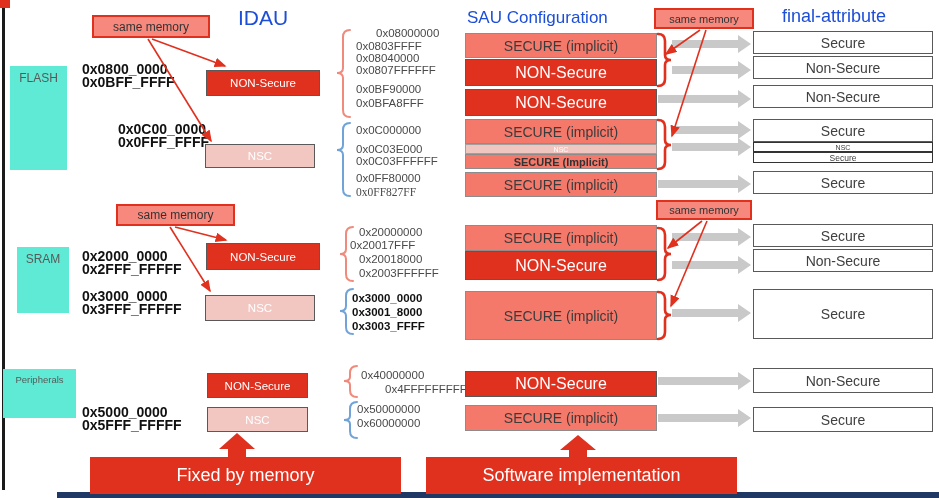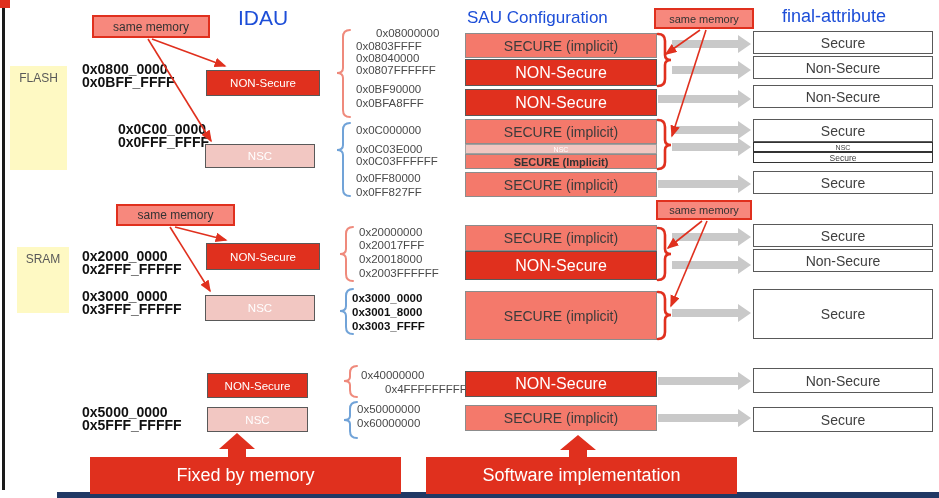--- a/index.html
+++ b/index.html
@@ -1,20 +1,20 @@
 <!DOCTYPE html>
 <html><head>
 <meta charset="utf-8">
 <style>
   html,body{margin:0;padding:0;background:#ffffff;font-family:"Liberation Sans",sans-serif;}
   #stage{position:relative;width:939px;height:498px;background:#ffffff;overflow:hidden;}
   .abs{position:absolute;box-sizing:border-box;}
   .title{color:#1d4ed8;white-space:nowrap;}
   .samemem{background:#f7887d;border:2px solid #e0301e;color:#333333;display:flex;align-items:center;justify-content:center;font-size:12px;white-space:nowrap;}
-  .cat{background:#fef9c3;color:#595959;text-align:center;font-size:12px;padding-top:5px;}
+  .cat{background:#5eead4;color:#595959;text-align:center;font-size:12px;padding-top:5px;}
   .range{font-weight:bold;font-size:14px;color:#111111;line-height:13px;white-space:nowrap;}
   .idau-red{background:#e0301e;border:1px solid #595959;color:#ffffff;display:flex;align-items:center;justify-content:center;font-size:11.5px;}
   .idau-nsc{background:#f2c7c2;border:1px solid #595959;color:#ffffff;display:flex;align-items:center;justify-content:center;font-size:11.5px;}
   .addr{font-size:11.5px;color:#4a4a4a;white-space:nowrap;}
   .addr-bold{font-size:11.5px;color:#111111;font-weight:bold;white-space:nowrap;}
   .sau-salmon{background:#f4796b;border:1px solid #8c8c8c;color:#3b3b3b;display:flex;align-items:center;justify-content:center;font-size:14px;}
   .sau-red{background:#e0301e;border:1px solid #595959;color:#ffffff;display:flex;align-items:center;justify-content:center;font-size:16px;}
   .sau-nsc{background:#f0c6c1;border:1px solid #a0a0a0;color:#ffffff;display:flex;align-items:center;justify-content:center;font-size:7px;}
   .sau-thin{background:#f4796b;border:1px solid #8c8c8c;color:#333333;display:flex;align-items:center;justify-content:center;font-size:11px;font-weight:bold;}
   .final{background:#ffffff;border:1.4px solid #595959;color:#404040;display:flex;align-items:center;justify-content:center;font-size:14px;}
@@ -35,20 +35,21 @@
   <div class="abs title" style="left:467px;top:8px;font-size:17px;">SAU Configuration</div>
   <div class="abs title" style="left:782px;top:6px;font-size:18px;">final-attribute</div>
 
   <div class="abs samemem" style="left:92px;top:15px;width:118px;height:23px;">same memory</div>
   <div class="abs samemem" style="left:116px;top:204px;width:119px;height:22px;">same memory</div>
   <div class="abs samemem" style="left:654px;top:8px;width:100px;height:21px;font-size:11px;">same memory</div>
   <div class="abs samemem" style="left:656px;top:200px;width:96px;height:20px;font-size:11px;">same memory</div>
 
   <div class="abs cat" style="left:10px;top:66px;width:57px;height:104px;">FLASH</div>
   <div class="abs cat" style="left:17px;top:247px;width:52px;height:66px;">SRAM</div>
+  <div class="abs cat" style="left:3px;top:369px;width:73px;height:49px;font-size:9.5px;">Peripherals</div>
 
   <div class="abs range" style="left:82px;top:63px;">
     <div>0x0800_0000</div>
     <div>0x0BFF_FFFF</div>
   </div>
   <div class="abs range" style="left:82px;top:123px;margin-left:36px;">
     <div>0x0C00_0000</div>
     <div>0x0FFF_FFFF</div>
   </div>
   <div class="abs range" style="left:82px;top:250px;">
@@ -75,24 +76,24 @@
   <div class="abs addr" style="left:356px;top:40px;">0x0803FFFF</div>
   <div class="abs addr" style="left:356px;top:52px;">0x08040000</div>
   <div class="abs addr" style="left:356px;top:64px;">0x0807FFFFFF</div>
   <div class="abs addr" style="left:356px;top:83px;">0x0BF90000</div>
   <div class="abs addr" style="left:356px;top:97px;">0x0BFA8FFF</div>
 
   <div class="abs addr" style="left:356px;top:124px;">0x0C000000</div>
   <div class="abs addr" style="left:356px;top:143px;">0x0C03E000</div>
   <div class="abs addr" style="left:356px;top:155px;">0x0C03FFFFFF</div>
   <div class="abs addr" style="left:356px;top:172px;">0x0FF80000</div>
-  <div class="abs addr" style="left:356px;top:186px;">0x0FF827FF</div>
+  <div class="abs addr" style="left:356px;top:186px;font-family:Liberation Serif, serif;">0x0FF827FF</div>
 
   <div class="abs addr" style="left:359px;top:226px;">0x20000000</div>
-  <div class="abs addr" style="left:359px;top:239px;">0x20017FFF</div>
+  <div class="abs addr" style="left:350px;top:239px;">0x20017FFF</div>
   <div class="abs addr" style="left:359px;top:253px;">0x20018000</div>
   <div class="abs addr" style="left:359px;top:267px;">0x2003FFFFFF</div>
 
   <div class="abs addr-bold" style="left:352px;top:292px;">0x3000_0000</div>
   <div class="abs addr-bold" style="left:352px;top:306px;">0x3001_8000</div>
   <div class="abs addr-bold" style="left:352px;top:320px;">0x3003_FFFF</div>
 
   <div class="abs addr" style="left:361px;top:369px;">0x40000000</div>
   <div class="abs addr" style="left:361px;top:383px;padding-left:24px;">0x4FFFFFFFFF</div>
   <div class="abs addr" style="left:357px;top:403px;">0x50000000</div>

